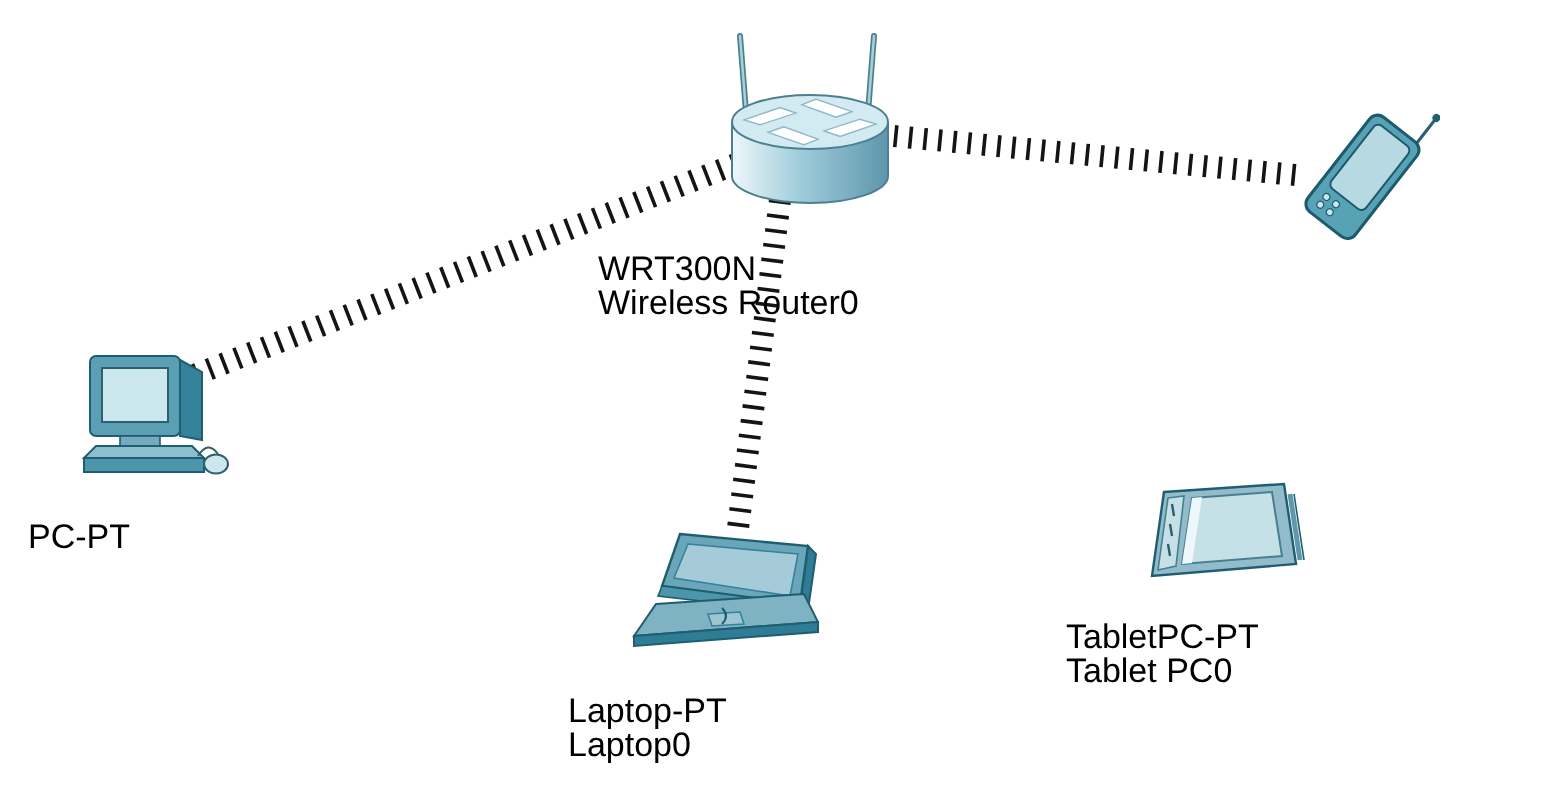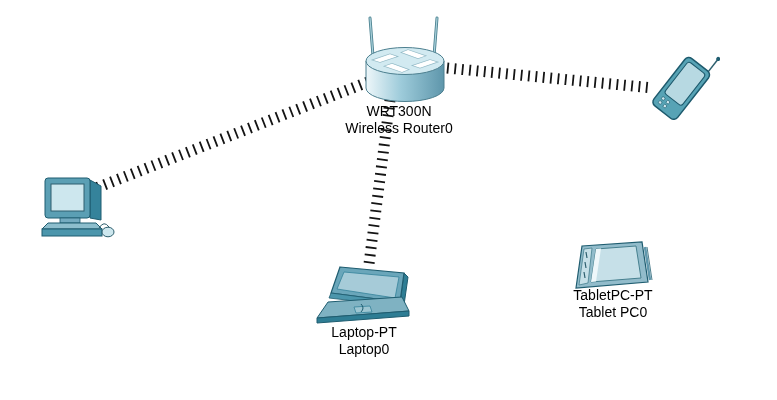--- a/index.html
+++ b/index.html
@@ -3,22 +3,22 @@
 <meta charset="utf-8">
 <style>
   html,body { margin:0; padding:0; background:#ffffff; }
   .canvas {
     position:relative; width:777px; height:400px; background:#ffffff;
     font-family:"Liberation Sans", sans-serif; overflow:hidden;
   }
   .links-layer { position:absolute; left:0; top:0; z-index:1; }
   .wlink { stroke:#141414; stroke-width:11; stroke-dasharray:1.8 5.6; fill:none; }
   .device { position:absolute; z-index:2; }
-  .dev-label { position:absolute; z-index:3; text-align:center; font-size:14px;
-               line-height:17px; color:#000000; }
+  .dev-label { position:absolute; z-index:3; font-size:17px;
+               line-height:17px; color:#000000;margin-top:23px; }
   .dev-label div { white-space:nowrap; }
   svg { display:block; }
 </style>
 </head>
 <body>
 
 <div class="canvas">
 
   <svg class="links-layer" width="777" height="400" viewBox="0 0 777 400">
     <path class="wlink" d="M368,82 L96,188"></path>
@@ -127,20 +127,21 @@
       <line x1="71" y1="9" x2="76" y2="42" stroke="#5f98ad" stroke-width="2.5"></line>
       <line x1="73" y1="9" x2="78" y2="42" stroke="#1f5d70" stroke-width="0.8"></line>
     </svg>
   </div>
 
   <div class="dev-label" style="left:299px; top:103px; width:200px;">
     <div>WRT300N</div>
     <div>Wireless Router0</div>
   </div>
   <div class="dev-label" style="left:14px; top:237px; width:120px;">
+    <div>PC-PT</div>
   </div>
   <div class="dev-label" style="left:284px; top:324px; width:160px;">
     <div>Laptop-PT</div>
     <div>Laptop0</div>
   </div>
   <div class="dev-label" style="left:533px; top:287px; width:160px;">
     <div>TabletPC-PT</div>
     <div>Tablet PC0</div>
   </div>
 

